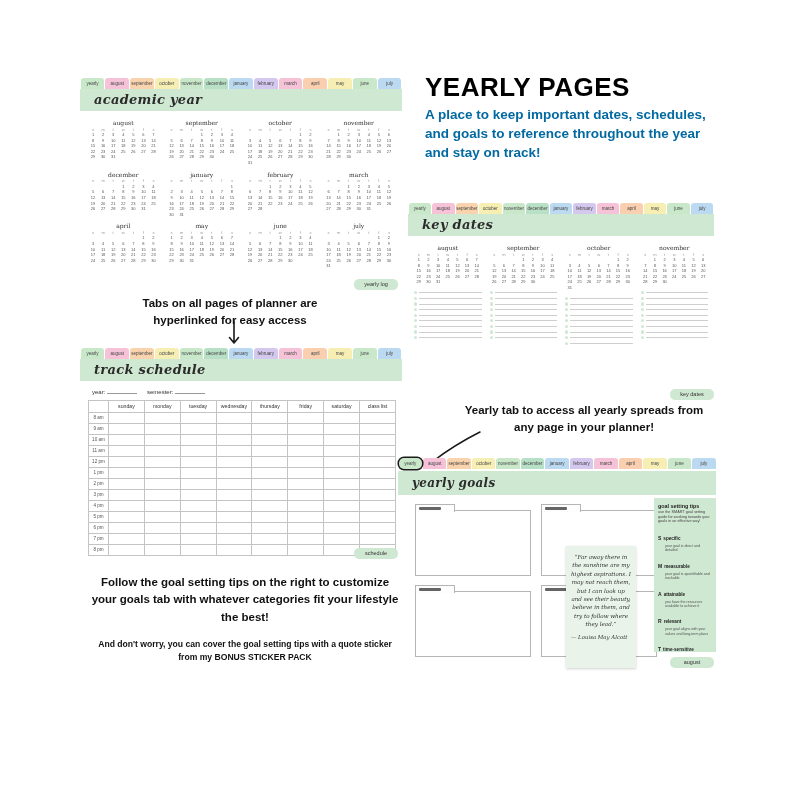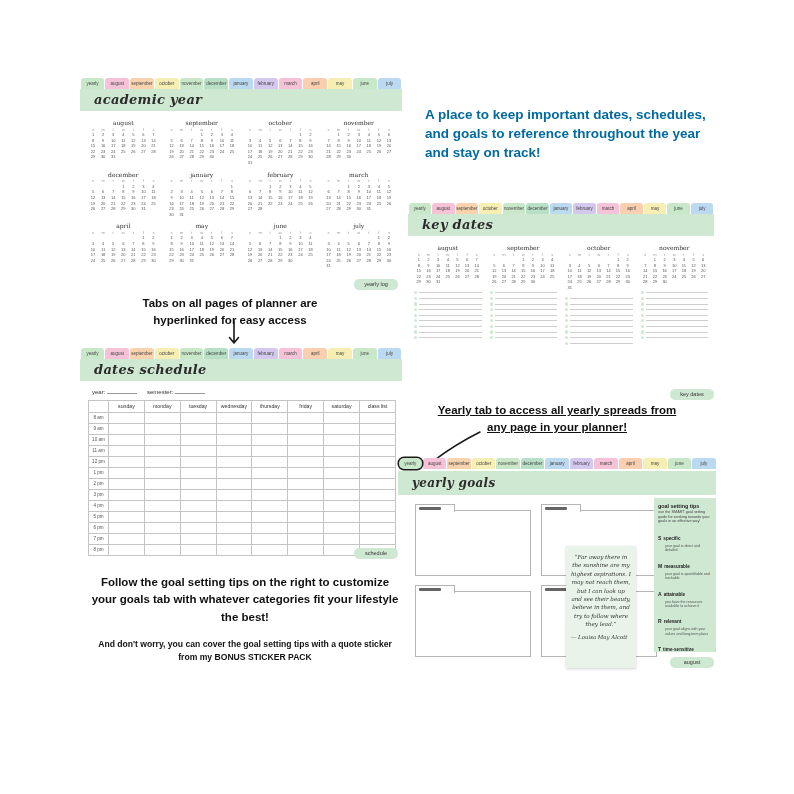--- a/index.html
+++ b/index.html
@@ -645,21 +645,21 @@
         <span class="tab" style="background: rgb(184, 224, 198);">december</span>
         <span class="tab" style="background: rgb(188, 217, 242);">january</span>
         <span class="tab" style="background: rgb(213, 200, 238);">february</span>
         <span class="tab" style="background: rgb(245, 194, 215);">march</span>
         <span class="tab" style="background: rgb(249, 207, 176);">april</span>
         <span class="tab" style="background: rgb(247, 238, 180);">may</span>
         <span class="tab" style="background: rgb(201, 232, 201);">june</span>
         <span class="tab" style="background: rgb(188, 217, 242);">july</span>
       </div>
     <div class="banner" style="top:11px;">
-      <span class="banner-title">dates schedule</span>
+      <span class="banner-title">track schedule</span>
     </div>
     <div class="ws-fields" style="top:39px;left:12px;">
       <span>year:</span><span class="field-line"></span>
       <span>semester:</span><span class="field-line"></span>
     </div>
     <div class="sch-grid" style="top: 52px; left: 8px; right: 6px; grid-template-columns: 20px repeat(7, 1fr) 36px;">
         <div class="sch-cell sch-head"></div>
         <div class="sch-cell sch-head">sunday</div>
         <div class="sch-cell sch-head">monday</div>
         <div class="sch-cell sch-head">tuesday</div>
@@ -787,20 +787,21 @@
         <div class="sch-cell"></div>
       </div>
     <div class="pill" style="right:4px;bottom:1px;">schedule</div>
   </section>
 
   <div class="note" style="left:88px;top:574px;width:314px;">
     <div class="note-big">Follow the goal setting tips on the right to customize your goals tab with whatever categories fit your lifestyle the best!</div>
     <div class="note-small">And don't worry, you can cover the goal setting tips with a quote sticker from my BONUS STICKER PACK</div>
   </div>
 
+  <h1 class="main-title" style="left:425px;top:72px;">YEARLY PAGES</h1>
   <p class="main-desc" style="left:425px;top:106px;width:298px;">A place to keep important dates, schedules, and goals to reference throughout the year and stay on track!</p>
 
   <section class="spread" style="left:408px;top:203px;width:306px;height:200px;">
     <div class="tabbar">
         <span class="tab" style="background: rgb(201, 232, 201);">yearly</span>
         <span class="tab" style="background: rgb(245, 194, 215);">august</span>
         <span class="tab" style="background: rgb(249, 211, 173);">september</span>
         <span class="tab" style="background: rgb(247, 238, 180);">october</span>
         <span class="tab" style="background: rgb(201, 232, 201);">november</span>
         <span class="tab" style="background: rgb(184, 224, 198);">december</span>
@@ -1152,21 +1153,21 @@
             <div class="kd-row">
               <span class="kd-dot"></span>
               <span class="kd-line"></span>
             </div>
           </div>
         </div>
       </div>
     <div class="pill" style="right:0px;top:186px;">key dates</div>
   </section>
 
-  <div class="note note-big" style="left:428px;top:402px;width:258px;text-decoration:underline;">Yearly tab to access all yearly spreads from any page in your planner!</div>
+  <div class="note note-big" style="left:455px;top:402px;width:258px;">Yearly tab to access all yearly spreads from any page in your planner!</div>
   <svg class="connector" style="left:425px;top:428px;" width="60" height="40">
     <path d="M55 4 C 35 14, 20 24, 7 34" stroke="#1a1a1a" stroke-width="1.5" fill="none" stroke-linecap="round"></path>
   </svg>
 
   <section class="spread" style="left:398px;top:458px;width:318px;height:212px;">
     <div class="tabbar">
         <span class="tab circled" style="background: rgb(201, 232, 201);">yearly</span>
         <span class="tab" style="background: rgb(245, 194, 215);">august</span>
         <span class="tab" style="background: rgb(249, 211, 173);">september</span>
         <span class="tab" style="background: rgb(247, 238, 180);">october</span>

